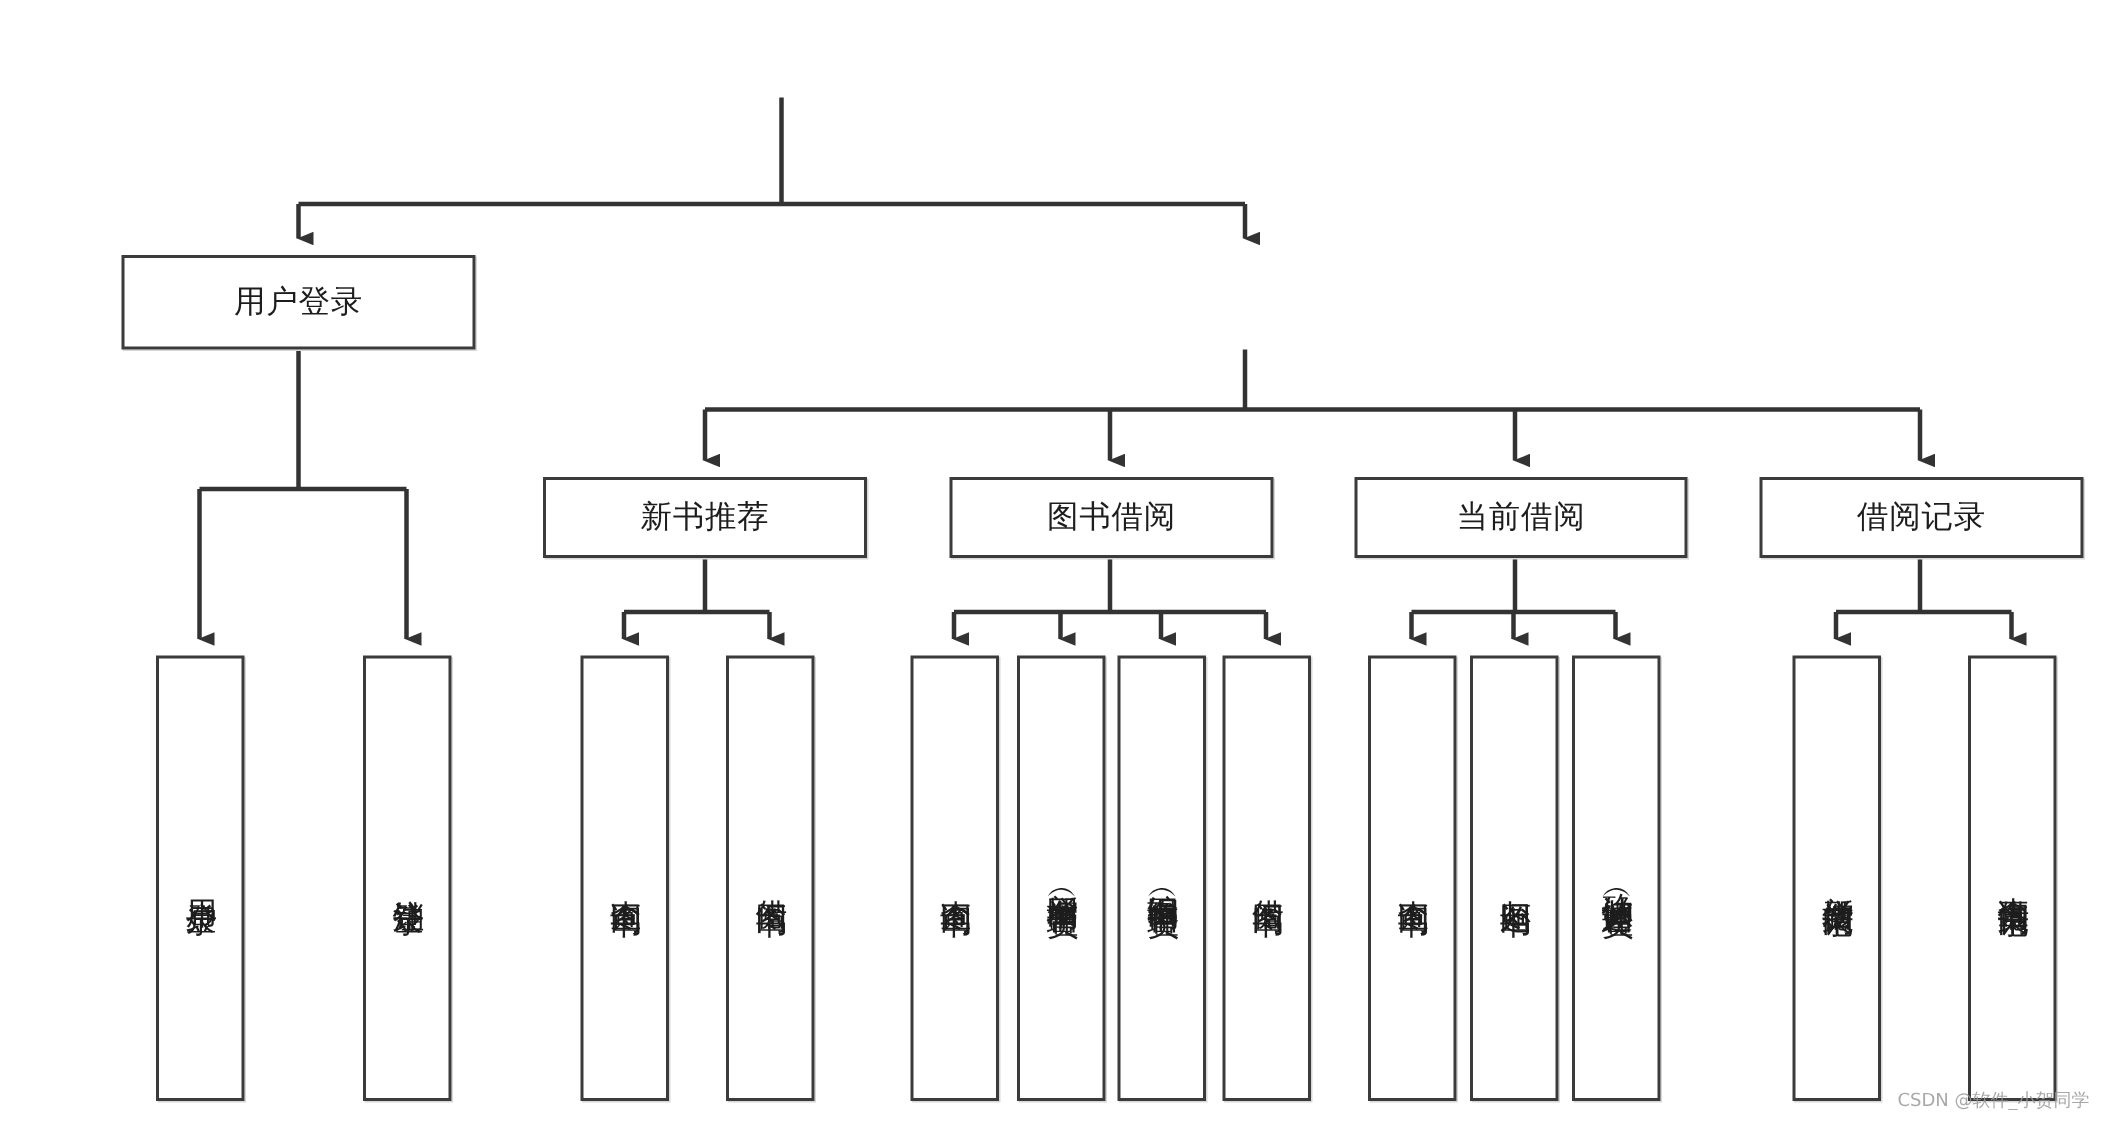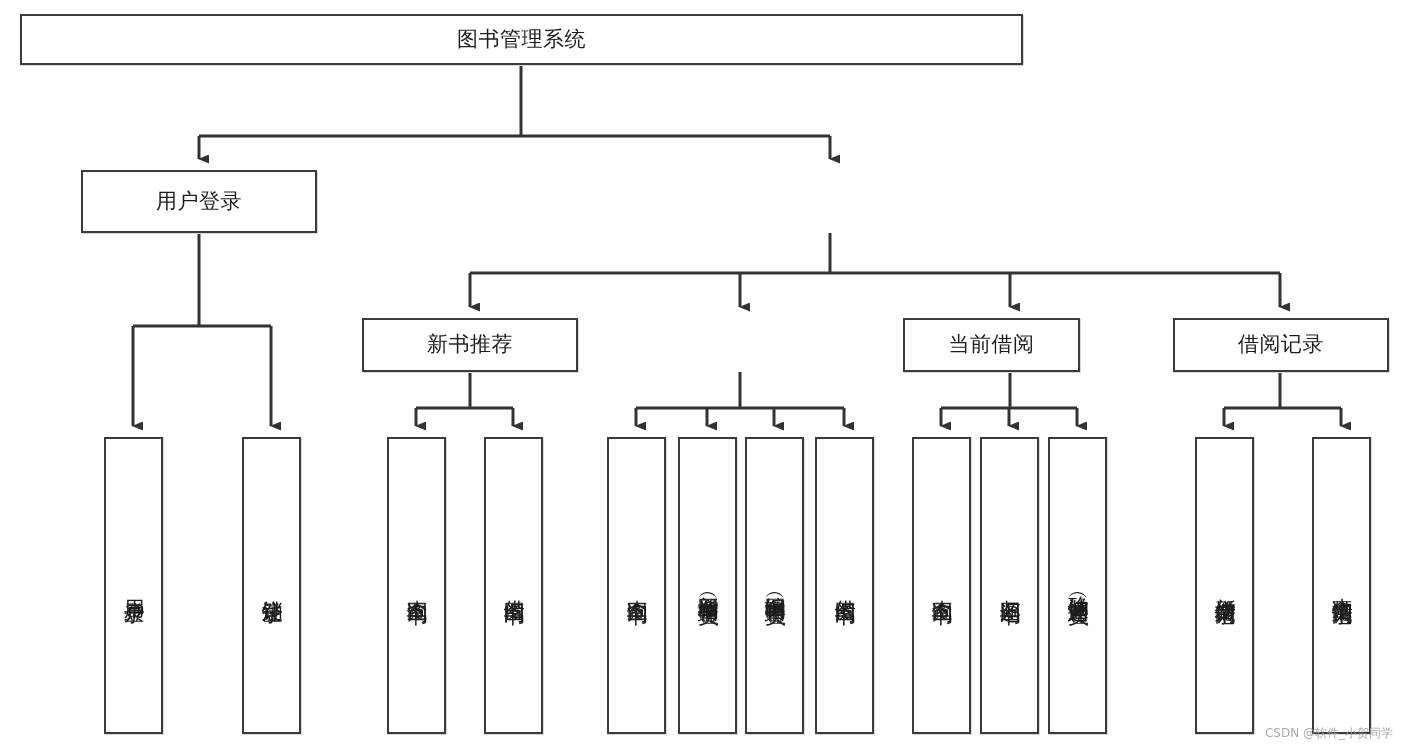--- a/index.html
+++ b/index.html
@@ -116,35 +116,35 @@
       <path d="M 1009,408 L 1009,426" marker-end="url(#arrowhead)"></path>
       <path d="M 1077,408 L 1077,426" marker-end="url(#arrowhead)"></path>
 
       <path d="M 1280,372 L 1280,408"></path>
       <path d="M 1224,408 L 1341,408"></path>
       <path d="M 1224,408 L 1224,426" marker-end="url(#arrowhead)"></path>
       <path d="M 1341,408 L 1341,426" marker-end="url(#arrowhead)"></path>
     </g>
   </svg>
 
-  <div class="node-box" style="left:20px; top:14px; width:1003px; height:51px;">
-    <span class="node-label-h">图书管理系统</span>
-  </div>
 
   <div class="node-box" style="left:81px; top:170px; width:236px; height:63px;">
     <span class="node-label-h">用户登录</span>
   </div>
 
 
   <div class="node-box" style="left:362px; top:318px; width:216px; height:54px;">
     <span class="node-label-h">新书推荐</span>
   </div>
 
-
-  <div class="node-box" style="left:903px; top:318px; width:177px; height:54px;">
+  <div class="node-box" style="left:633px; top:318px; width:216px; height:54px;">
+    <span class="node-label-h">图书借阅</span>
+  </div>
+
+  <div class="node-box" style="left:903px; top:318px; width:222px; height:54px;">
     <span class="node-label-h">当前借阅</span>
   </div>
 
   <div class="node-box" style="left:1173px; top:318px; width:216px; height:54px;">
     <span class="node-label-h">借阅记录</span>
   </div>
 
   <div class="node-box leaf" style="left:104px; top:437px; width:59px; height:297px;">
     <span class="node-label-v">用户登录</span>
   </div>

